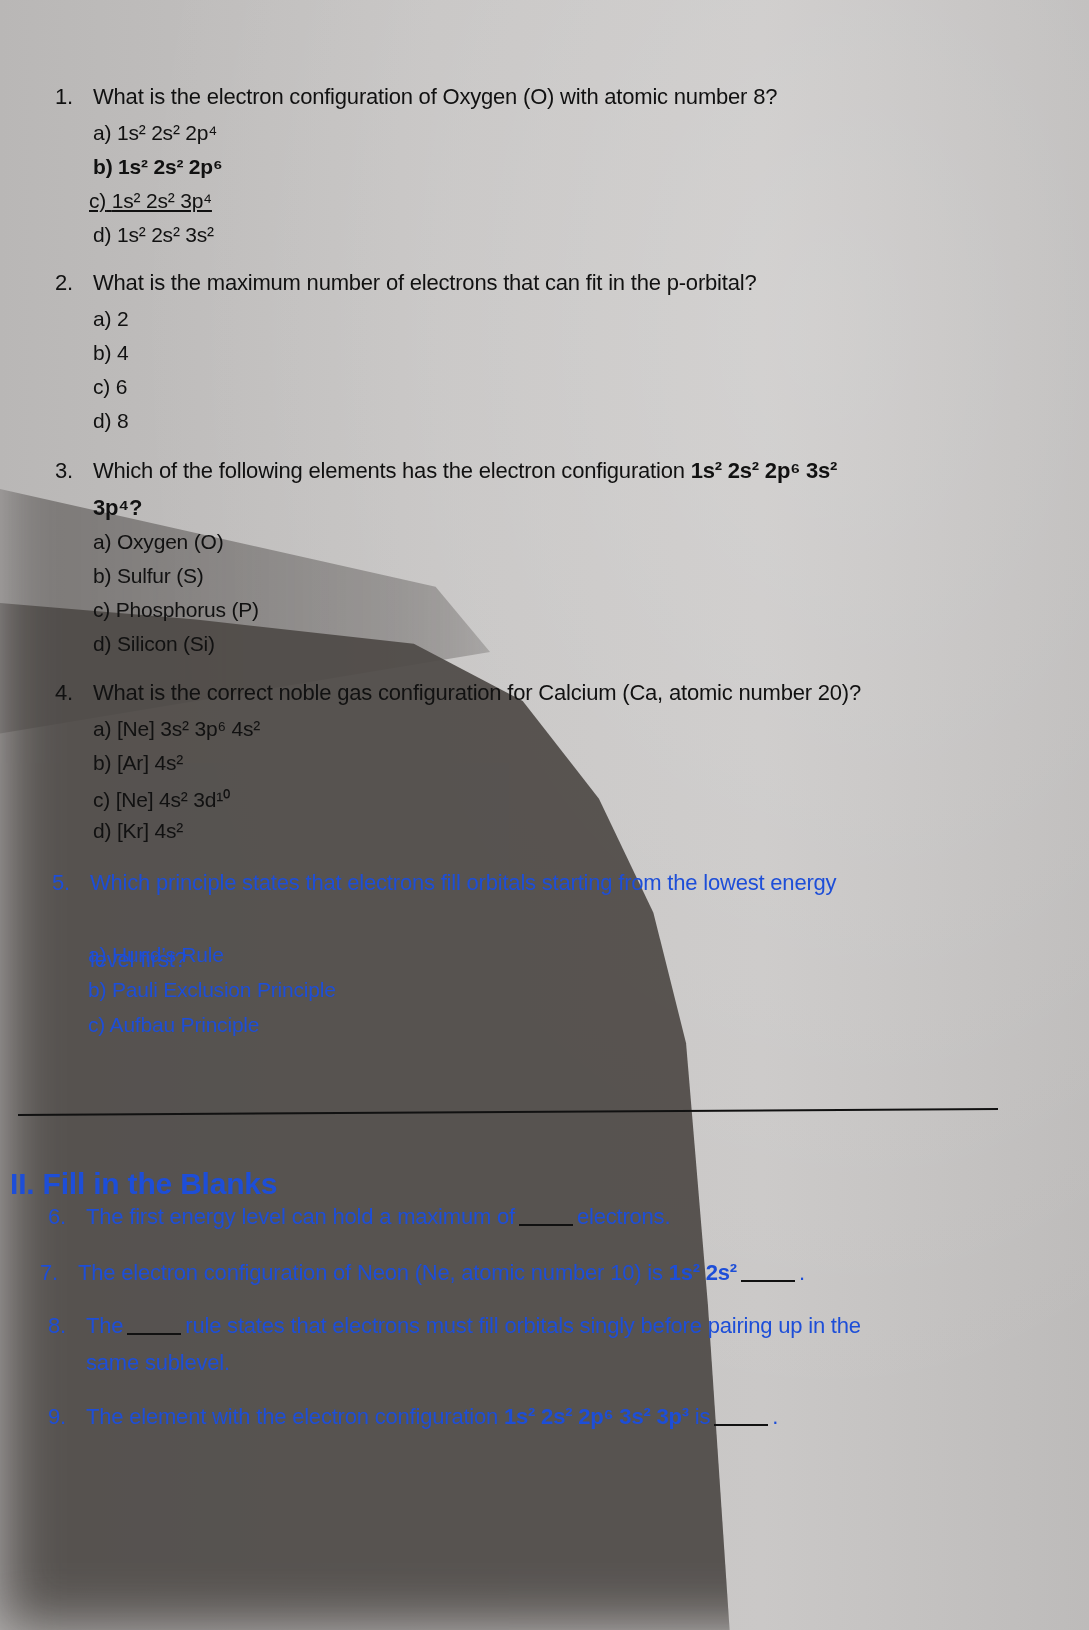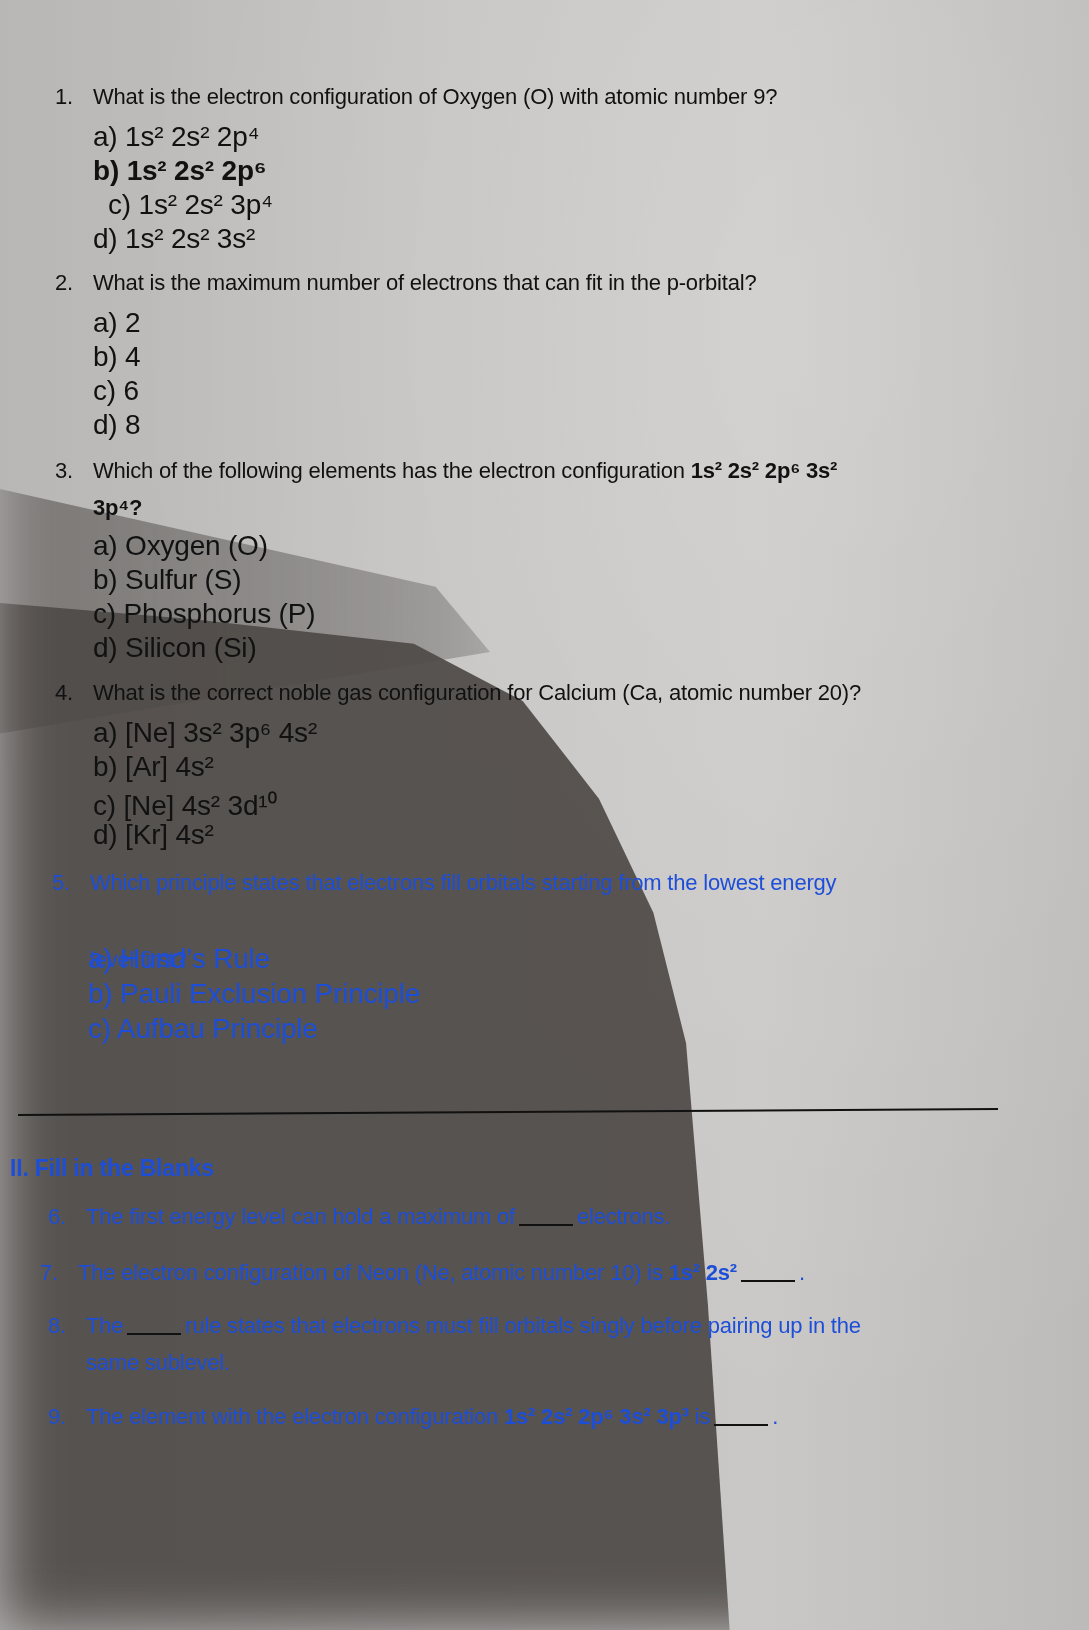--- a/index.html
+++ b/index.html
@@ -29,46 +29,46 @@
     background: linear-gradient(90deg, rgba(70,66,64,0.55) 0%, rgba(70,66,64,0.35) 40%, rgba(70,66,64,0) 60%);
     clip-path: polygon(0% 30%, 40% 36%, 45% 40%, 0% 45%);
     filter: blur(30px);
   }
   .content { position: absolute; inset: 0; }
   .q, .opt, .heading, .fill {
     position: absolute; white-space: nowrap;
     font-size: 22px; letter-spacing: -0.2px;
   }
   .q { font-weight: normal; }
-  .opt { font-size: 28px; }
-  .heading { font-weight: bold; font-size: 23px; }
+  .opt { font-size: 21px; }
+  .heading { font-weight: bold; font-size: 30px; margin-top: 12px; }
   .num { display: inline-block; width: 38px; }
   .cfg { font-weight: bold; }
   .blank { display: inline-block; width: 54px; border-bottom: 2px solid #111; margin: 0 4px; height: 1px; vertical-align: -2px; }
   .rule {
     position: absolute; left: 18px; top: 1114px; width: 980px; height: 2px;
     background: #111; transform: rotate(-0.35deg); transform-origin: left center;
   }
   .dark { color: #1d4ed8; }
 </style>
 </head>
 <body>
 
 <div class="paper"></div>
 <div class="shadow2"></div>
 <div class="shadow"></div>
 
 <div class="content">
 
   <div class="q" style="left:55px; top:84px;">
-    <span class="num">1.</span><span>What is the electron configuration of Oxygen (O) with atomic number 9?</span>
+    <span class="num">1.</span><span>What is the electron configuration of Oxygen (O) with atomic number 8?</span>
   </div>
   <div class="opt" style="left:93px; top:121px;"><span>a)</span> <span>1s² 2s² 2p⁴</span></div>
   <div class="opt" style="left:93px; top:155px;font-weight:bold;"><span>b)</span> <span>1s² 2s² 2p⁶</span></div>
-  <div class="opt" style="left:108px; top:189px;"><span>c)</span> <span>1s² 2s² 3p⁴</span></div>
+  <div class="opt" style="left:89px; top:189px;text-decoration:underline;"><span>c)</span> <span>1s² 2s² 3p⁴</span></div>
   <div class="opt" style="left:93px; top:223px;"><span>d)</span> <span>1s² 2s² 3s²</span></div>
 
   <div class="q" style="left:55px; top:270px;">
     <span class="num">2.</span><span>What is the maximum number of electrons that can fit in the p-orbital?</span>
   </div>
   <div class="opt" style="left:93px; top:307px;"><span>a)</span> <span>2</span></div>
   <div class="opt" style="left:93px; top:341px;"><span>b)</span> <span>4</span></div>
   <div class="opt" style="left:93px; top:375px;"><span>c)</span> <span>6</span></div>
   <div class="opt" style="left:93px; top:409px;"><span>d)</span> <span>8</span></div>
 

